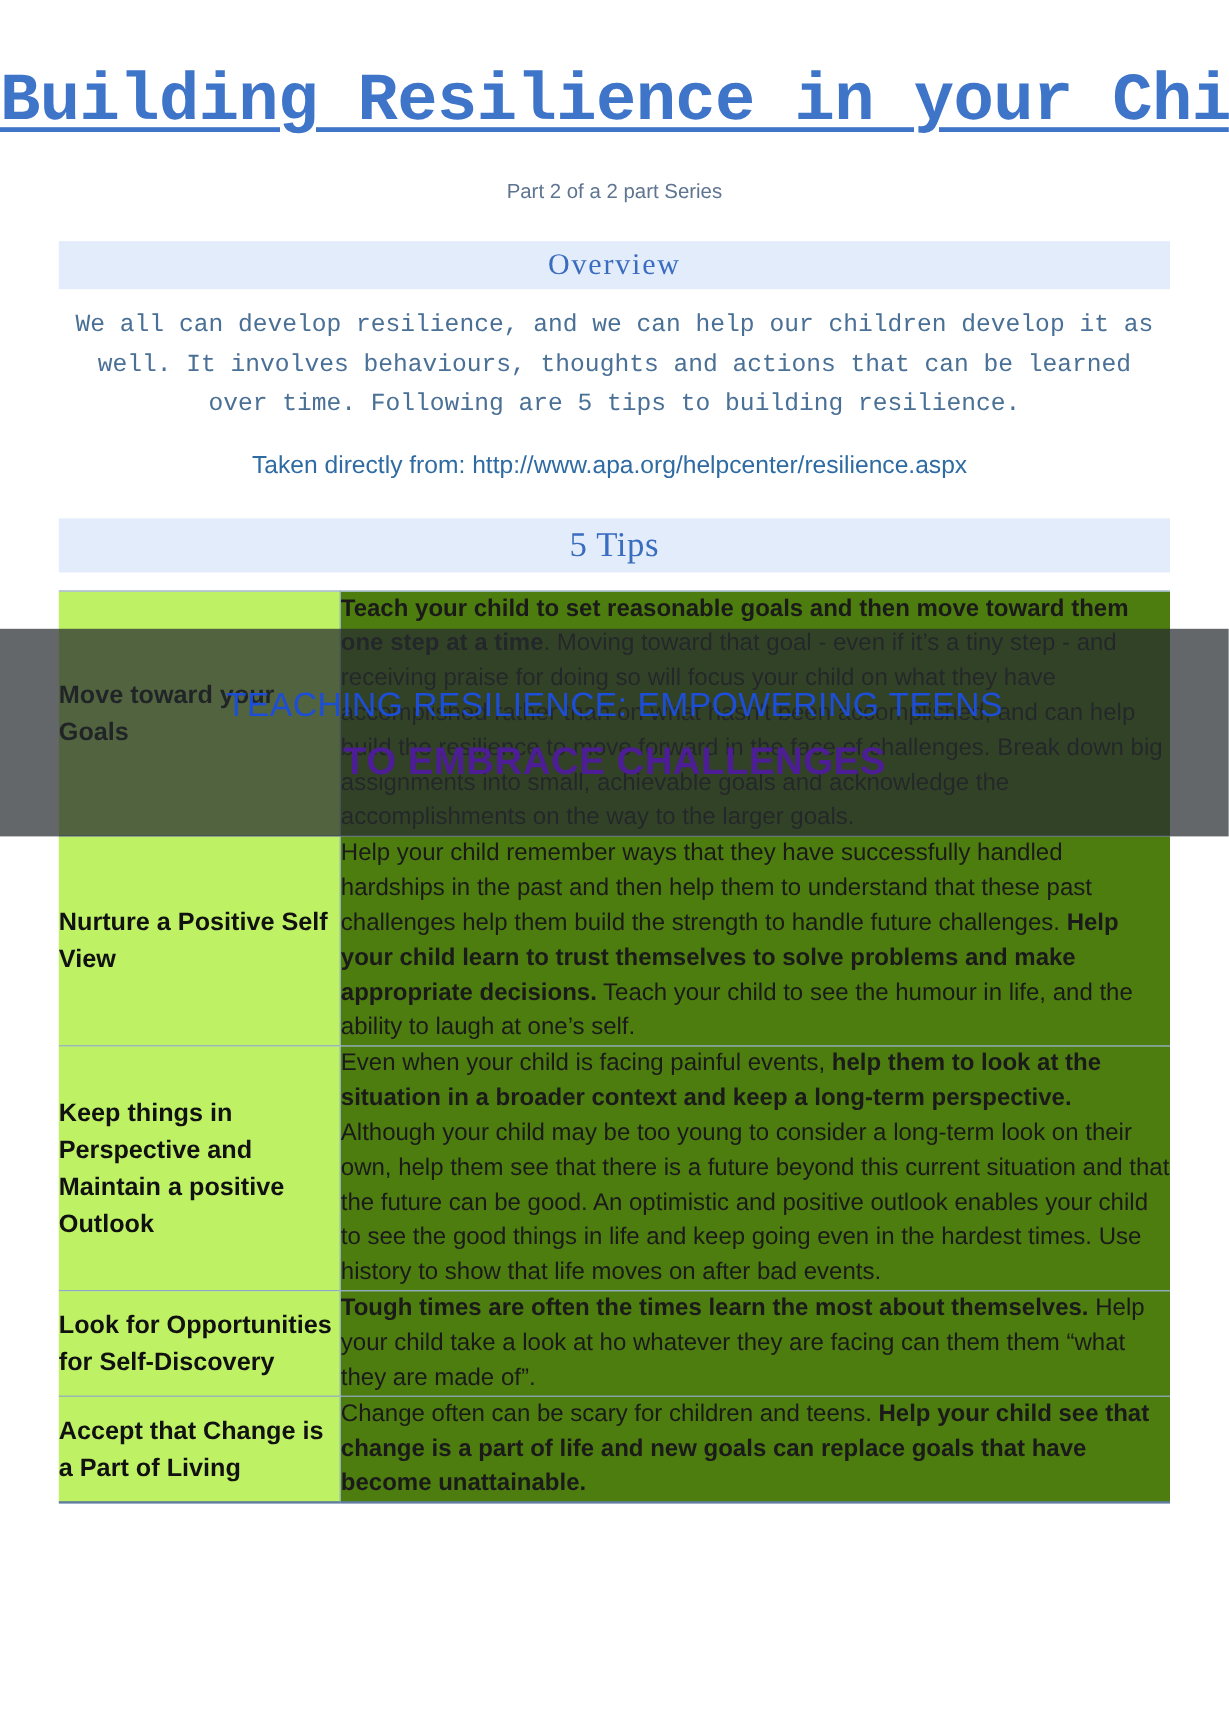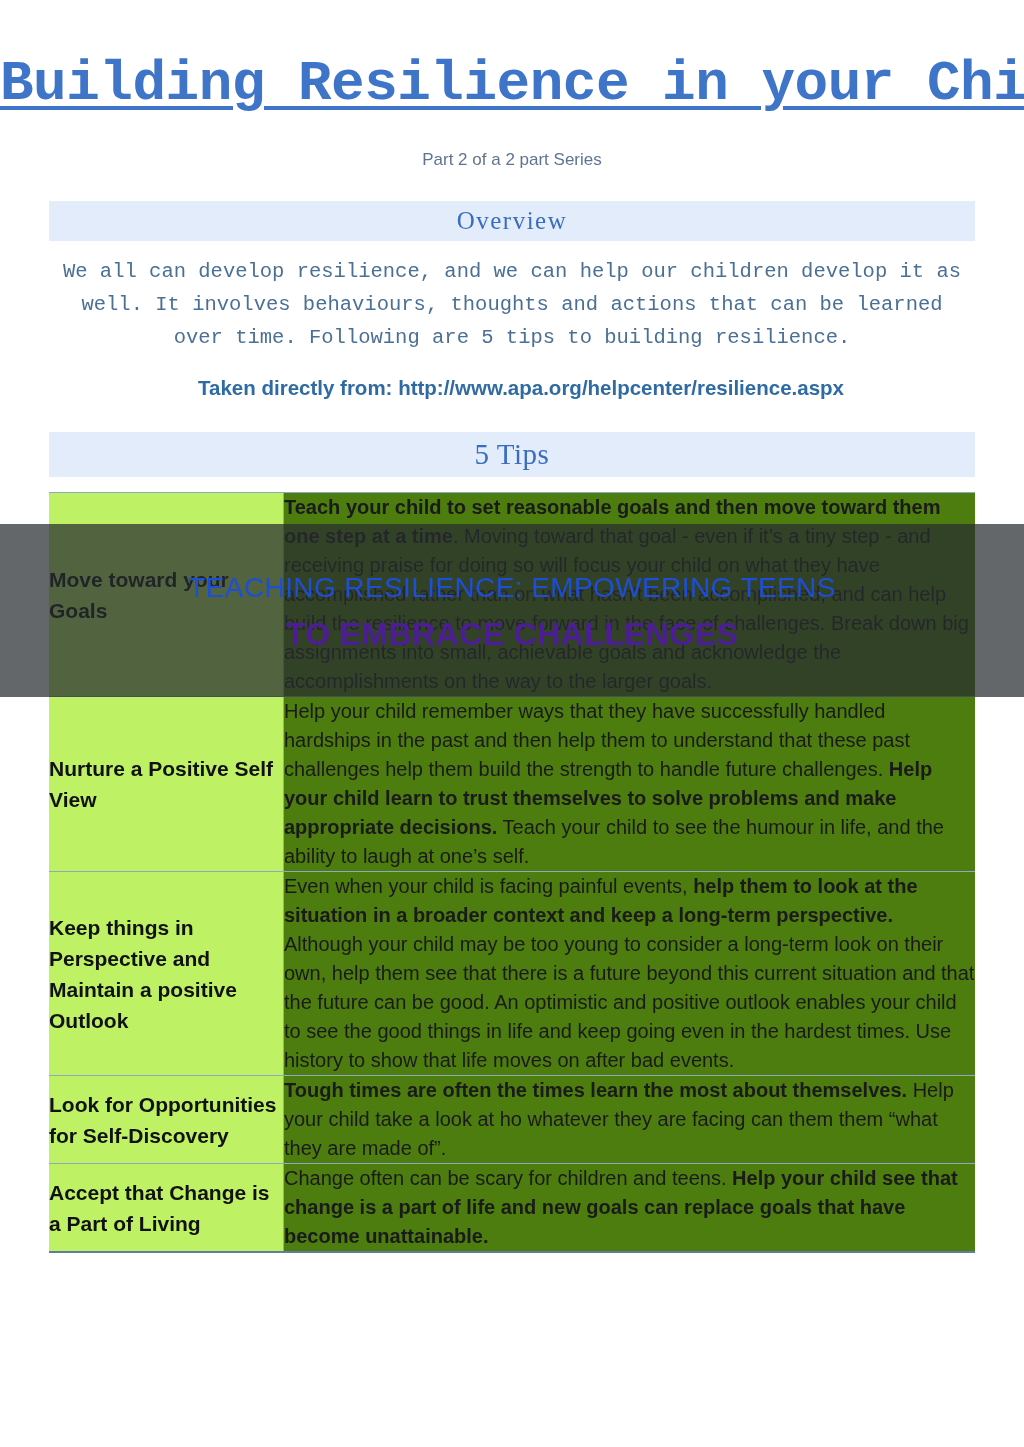--- a/index.html
+++ b/index.html
@@ -83,26 +83,26 @@
     top: 255px;
     width: 900px;
     text-align: center;
     font-size: 20.5px;
     line-height: 33px;
     color: #4a7096;
     font-family: Liberation Mono, monospace;
   }
   .overview-source {
     position: absolute;
-    left: 71px;
+    left: 58px;
     top: 376px;
     width: 900px;
     text-align: center;
     font-size: 20.5px;
-    font-weight: bold;
+    font-weight: normal;
     color: #2f6ba3;
   }
 
   
   .tips-table {
     position: absolute;
     left: 49px;
     top: 492px;
     width: 926px;
     border-collapse: collapse;

